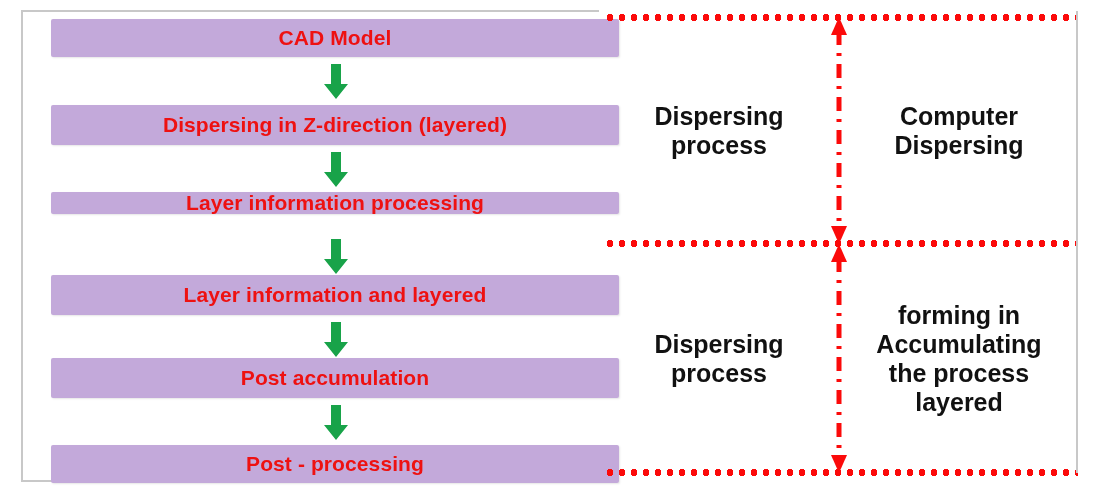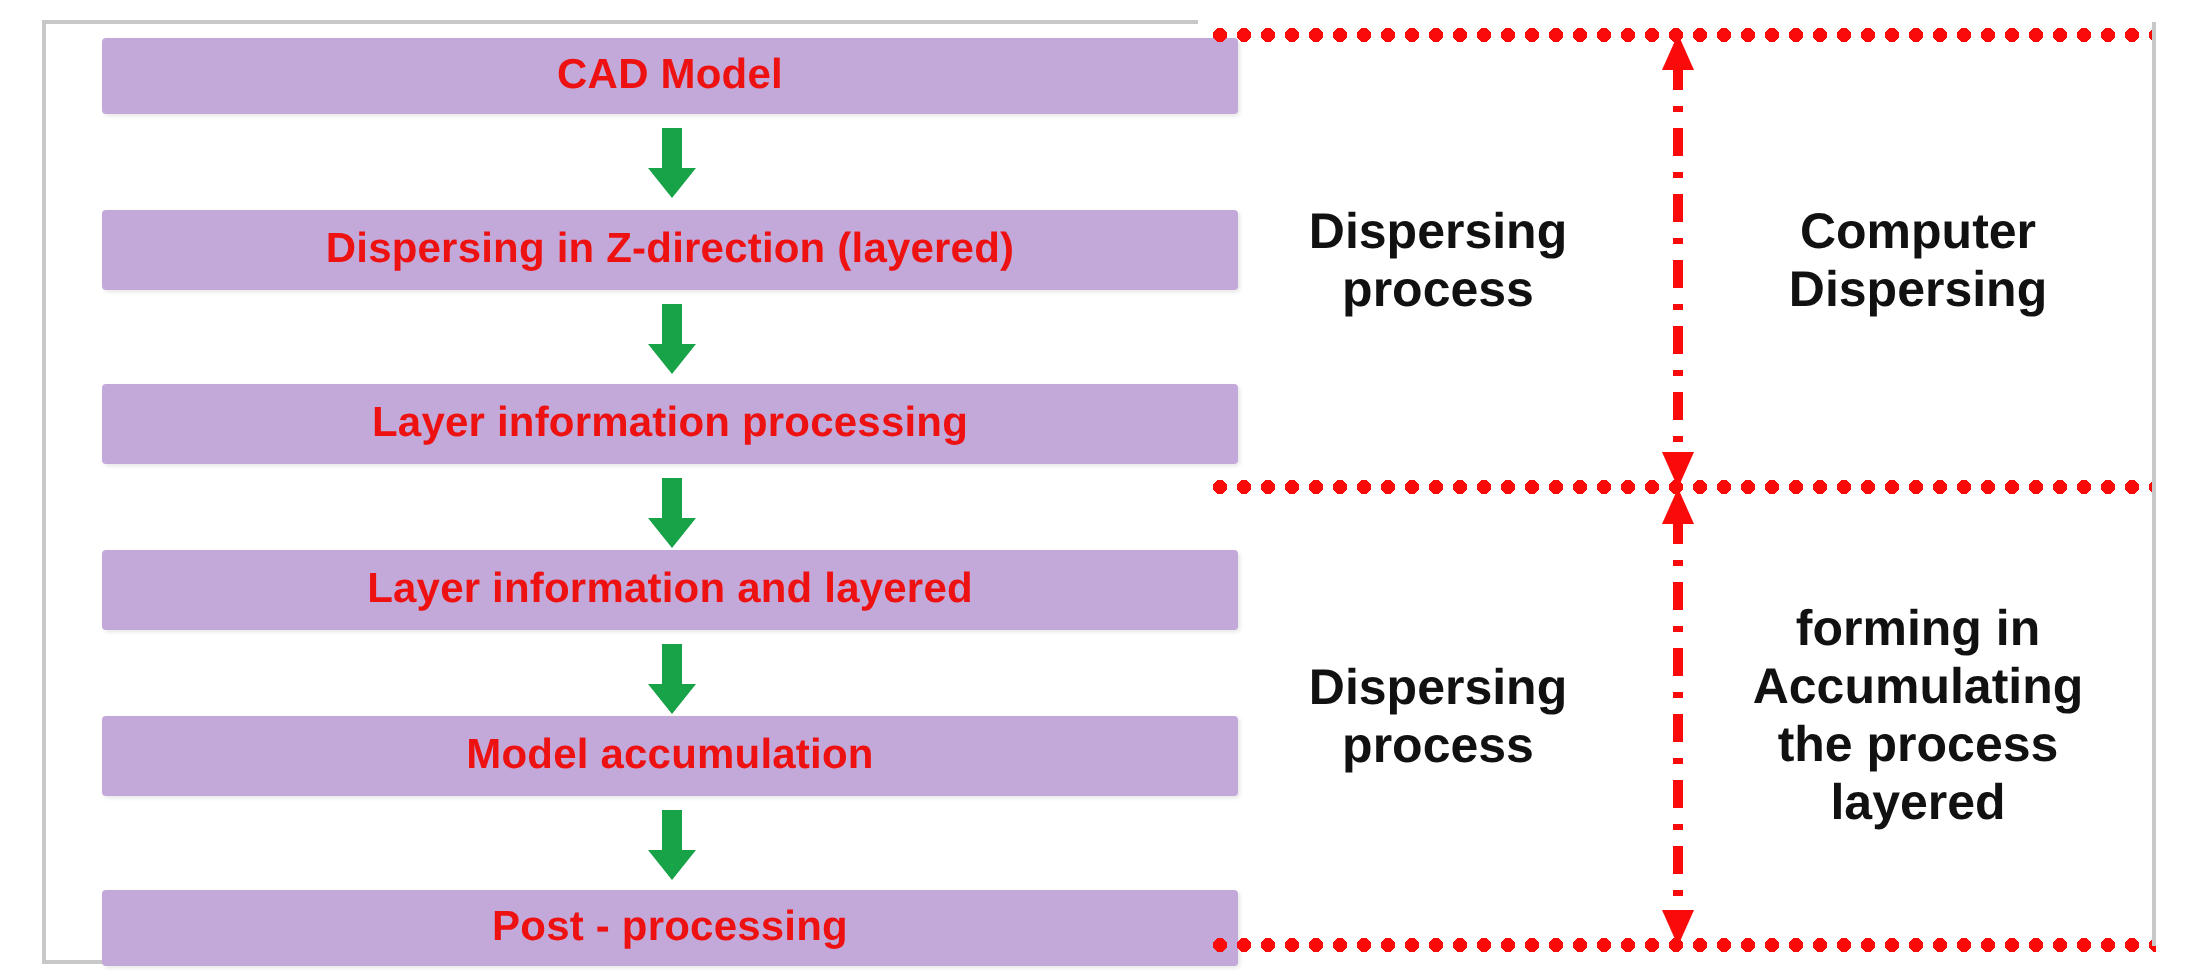--- a/index.html
+++ b/index.html
@@ -154,42 +154,42 @@
     <div class="flow-box" style="top:93px;height:40px;">
       <span>Dispersing in Z-direction (layered)</span>
     </div>
 
     <div class="flow-arrow" style="top:140px;">
       <svg width="26" height="36" viewBox="0 0 26 36" aria-hidden="true">
         <polygon points="8,0 18,0 18,20 25,20 13,35 1,20 8,20" fill="#18a349"></polygon>
       </svg>
     </div>
 
-    <div class="flow-box" style="top:180px;height:40px;">
+    <div class="flow-box" style="top:180px;height:22px;">
       <span>Layer information processing</span>
     </div>
 
     <div class="flow-arrow" style="top:227px;">
       <svg width="26" height="36" viewBox="0 0 26 36" aria-hidden="true">
         <polygon points="8,0 18,0 18,20 25,20 13,35 1,20 8,20" fill="#18a349"></polygon>
       </svg>
     </div>
 
     <div class="flow-box" style="top:263px;height:40px;">
       <span>Layer information and layered</span>
     </div>
 
     <div class="flow-arrow" style="top:310px;">
       <svg width="26" height="36" viewBox="0 0 26 36" aria-hidden="true">
         <polygon points="8,0 18,0 18,20 25,20 13,35 1,20 8,20" fill="#18a349"></polygon>
       </svg>
     </div>
 
     <div class="flow-box" style="top:346px;height:40px;">
-      <span>Model accumulation</span>
+      <span>Post accumulation</span>
     </div>
 
     <div class="flow-arrow" style="top:393px;">
       <svg width="26" height="36" viewBox="0 0 26 36" aria-hidden="true">
         <polygon points="8,0 18,0 18,20 25,20 13,35 1,20 8,20" fill="#18a349"></polygon>
       </svg>
     </div>
 
     <div class="flow-box" style="top:433px;height:38px;">
       <span>Post - processing</span>

